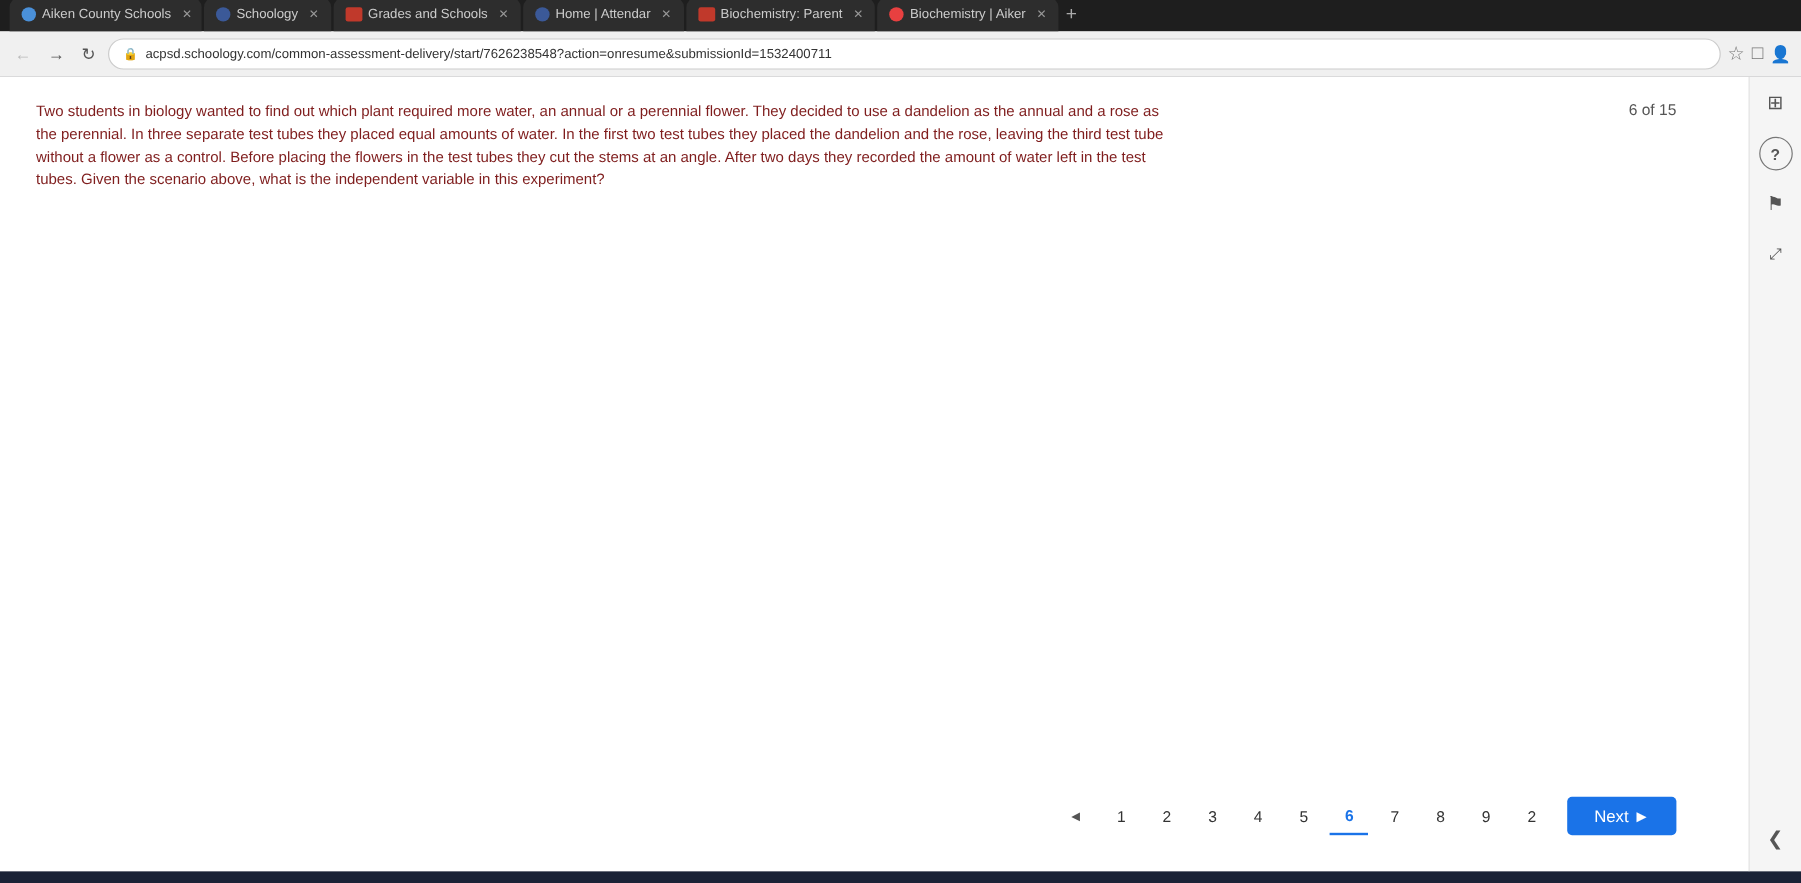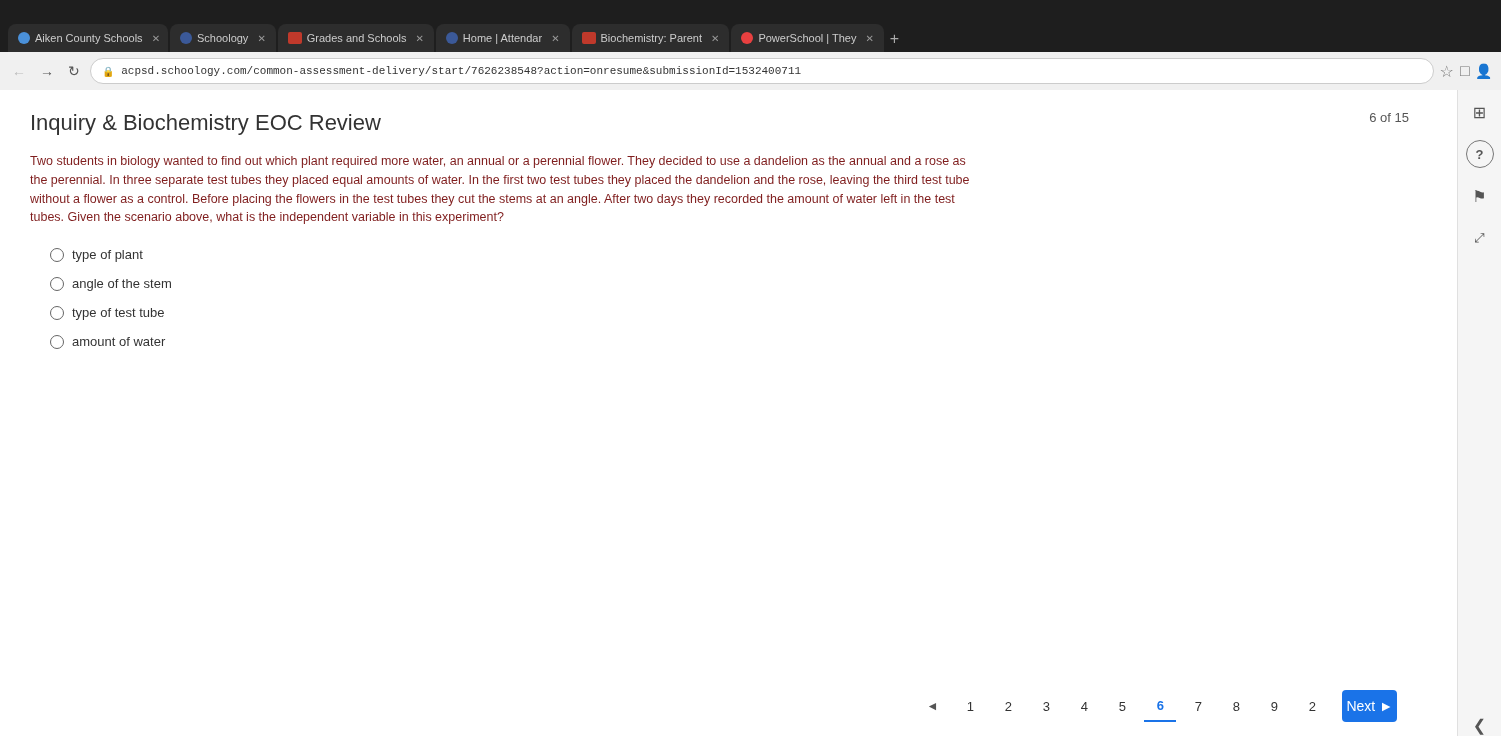--- a/index.html
+++ b/index.html
@@ -17,21 +17,21 @@
       background: #2d2d2d;
       width: 100%;
     }
 
     .tab-bar {
       display: flex;
       align-items: flex-end;
       background: #1e1e1e;
       padding: 6px 8px 0 8px;
       gap: 2px;
-      height: 52px;
+      height: 26px;
     }
 
     .tab {
       display: flex;
       align-items: center;
       padding: 5px 10px;
       border-radius: 8px 8px 0 0;
       font-size: 11px;
       color: #ccc;
       background: #2d2d2d;
@@ -116,21 +116,21 @@
     .page-title {
       font-size: 22px;
       font-weight: normal;
       color: #333;
       margin-bottom: 16px;
     }
 
     .question-count {
       position: absolute;
       top: 20px;
-      right: 48px;
+      right: 60px;
       font-size: 13px;
       color: #555;
     }
 
     .question-text {
       font-size: 12.5px;
       color: #7f1d1d;
       line-height: 1.5;
       margin-bottom: 20px;
       max-width: 950px;
@@ -191,21 +191,21 @@
     .page-btn.arrow {
       font-size: 12px;
       color: #555;
     }
 
     .next-btn {
       background: #1a73e8;
       color: white;
       border: none;
       border-radius: 4px;
-      padding: 8px 4px;
+      padding: 8px 22px;
       font-size: 14px;
       cursor: pointer;
       display: flex;
       align-items: center;
       gap: 6px;
       margin-left: 8px;
     }
 
     
     .right-sidebar {
@@ -256,68 +256,49 @@
       <span>Home | Attendar</span>
       <span class="tab-close">✕</span>
     </div>
     <div class="tab">
       <div class="tab-icon" style="background:#c0392b; border-radius:2px; width:14px; height:12px;"></div>
       <span>Biochemistry: Parent</span>
       <span class="tab-close">✕</span>
     </div>
     <div class="tab">
       <div class="tab-icon" style="background:#e84040; border-radius:50%;"></div>
-      <span>PowerSchool | They</span>
+      <span>Biochemistry | Aiker</span>
       <span class="tab-close">✕</span>
     </div>
     <span style="color:#aaa; font-size:16px; padding: 4px; cursor:pointer;">+</span>
   </div>
 
   <div class="nav-bar">
     <button class="nav-btn disabled">←</button>
     <button class="nav-btn">→</button>
     <button class="nav-btn">↻</button>
     <div class="address-bar">
       <span style="font-size:10px; color:#888; margin-right:6px;">🔒</span>
-      <span style="font-size:11px;font-family:Liberation Mono, monospace;">acpsd.schoology.com/common-assessment-delivery/start/7626238548?action=onresume&amp;submissionId=1532400711</span>
+      <span style="font-size:11px;">acpsd.schoology.com/common-assessment-delivery/start/7626238548?action=onresume&amp;submissionId=1532400711</span>
     </div>
     <button class="star-btn">☆</button>
     <button class="star-btn">□</button>
     <button class="star-btn" style="font-size:14px;">👤</button>
   </div>
 </div>
 
 <div class="content-area">
 
   <div class="main-content" style="position:relative;">
 
-    <h1 class="page-title">Inquiry &amp; Biochemistry EOC Review</h1>
 
     <div class="question-count">6 of 15</div>
 
     <p class="question-text">Two students in biology wanted to find out which plant required more water, an annual or a perennial flower. They decided to use a dandelion as the annual and a rose as the perennial. In three separate test tubes they placed equal amounts of water. In the first two test tubes they placed the dandelion and the rose, leaving the third test tube without a flower as a control. Before placing the flowers in the test tubes they cut the stems at an angle. After two days they recorded the amount of water left in the test tubes. Given the scenario above, what is the independent variable in this experiment?</p>
 
-    <ul class="options-list">
-      <li class="option-item">
-        <div class="radio-circle"></div>
-        <span>type of plant</span>
-      </li>
-      <li class="option-item">
-        <div class="radio-circle"></div>
-        <span>angle of the stem</span>
-      </li>
-      <li class="option-item">
-        <div class="radio-circle"></div>
-        <span>type of test tube</span>
-      </li>
-      <li class="option-item">
-        <div class="radio-circle"></div>
-        <span>amount of water</span>
-      </li>
-    </ul>
 
     <div class="pagination-bar">
       <button class="page-btn arrow">◄</button>
       <button class="page-btn">1</button>
       <button class="page-btn">2</button>
       <button class="page-btn">3</button>
       <button class="page-btn">4</button>
       <button class="page-btn">5</button>
       <button class="page-btn current">6</button>
       <button class="page-btn">7</button>

